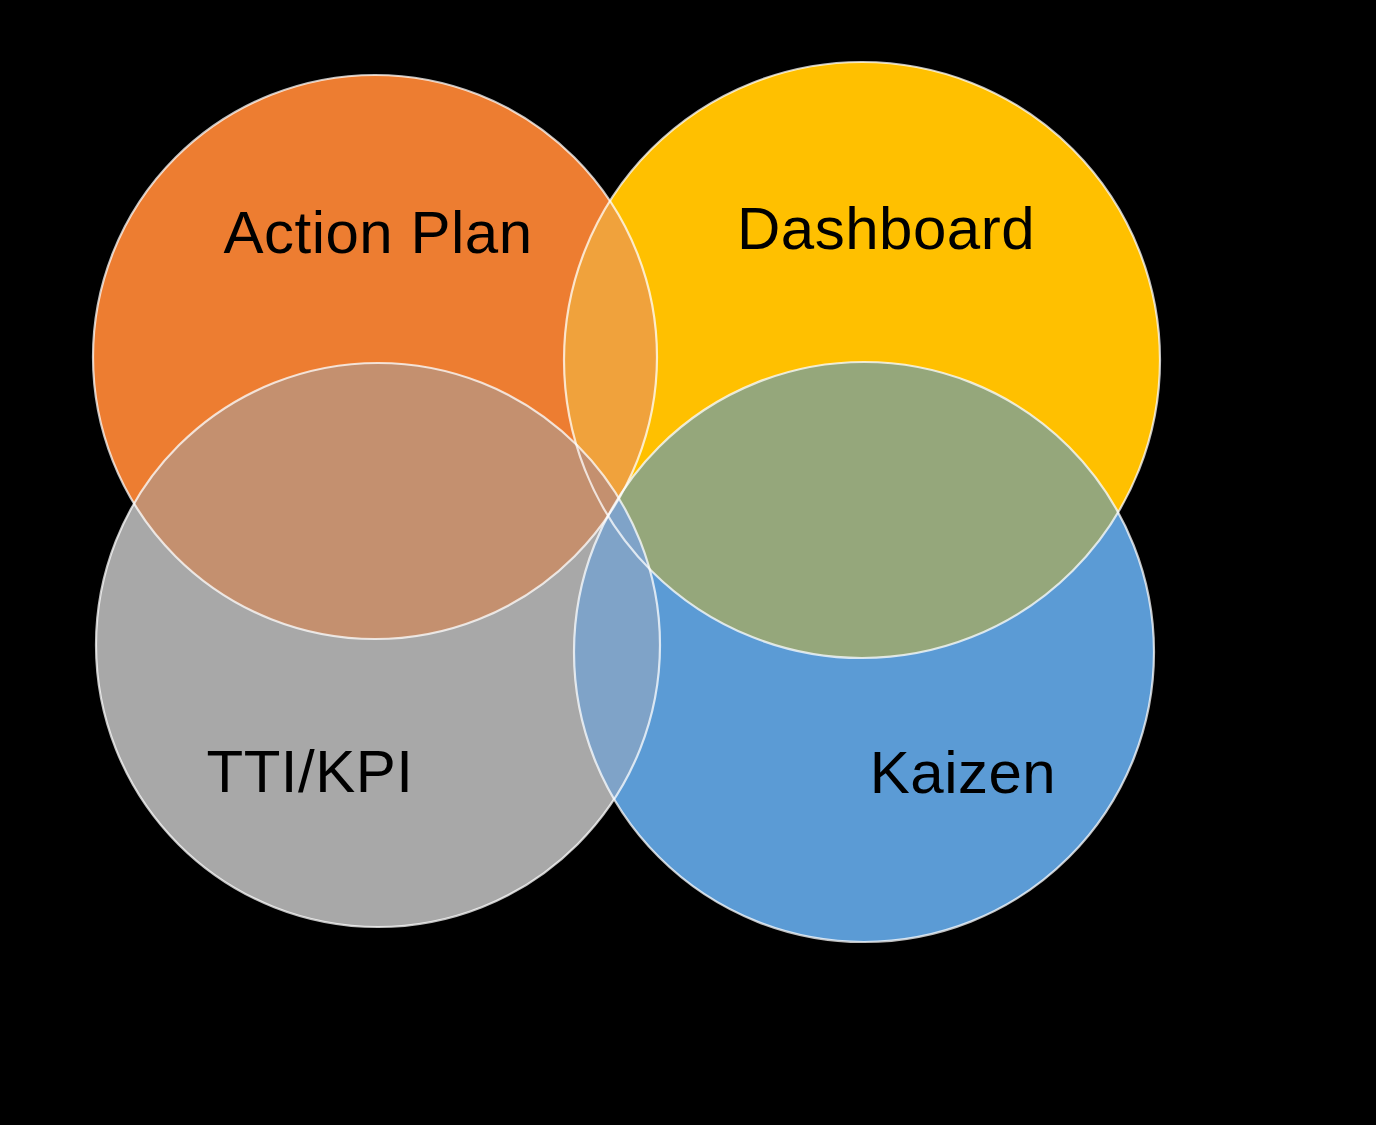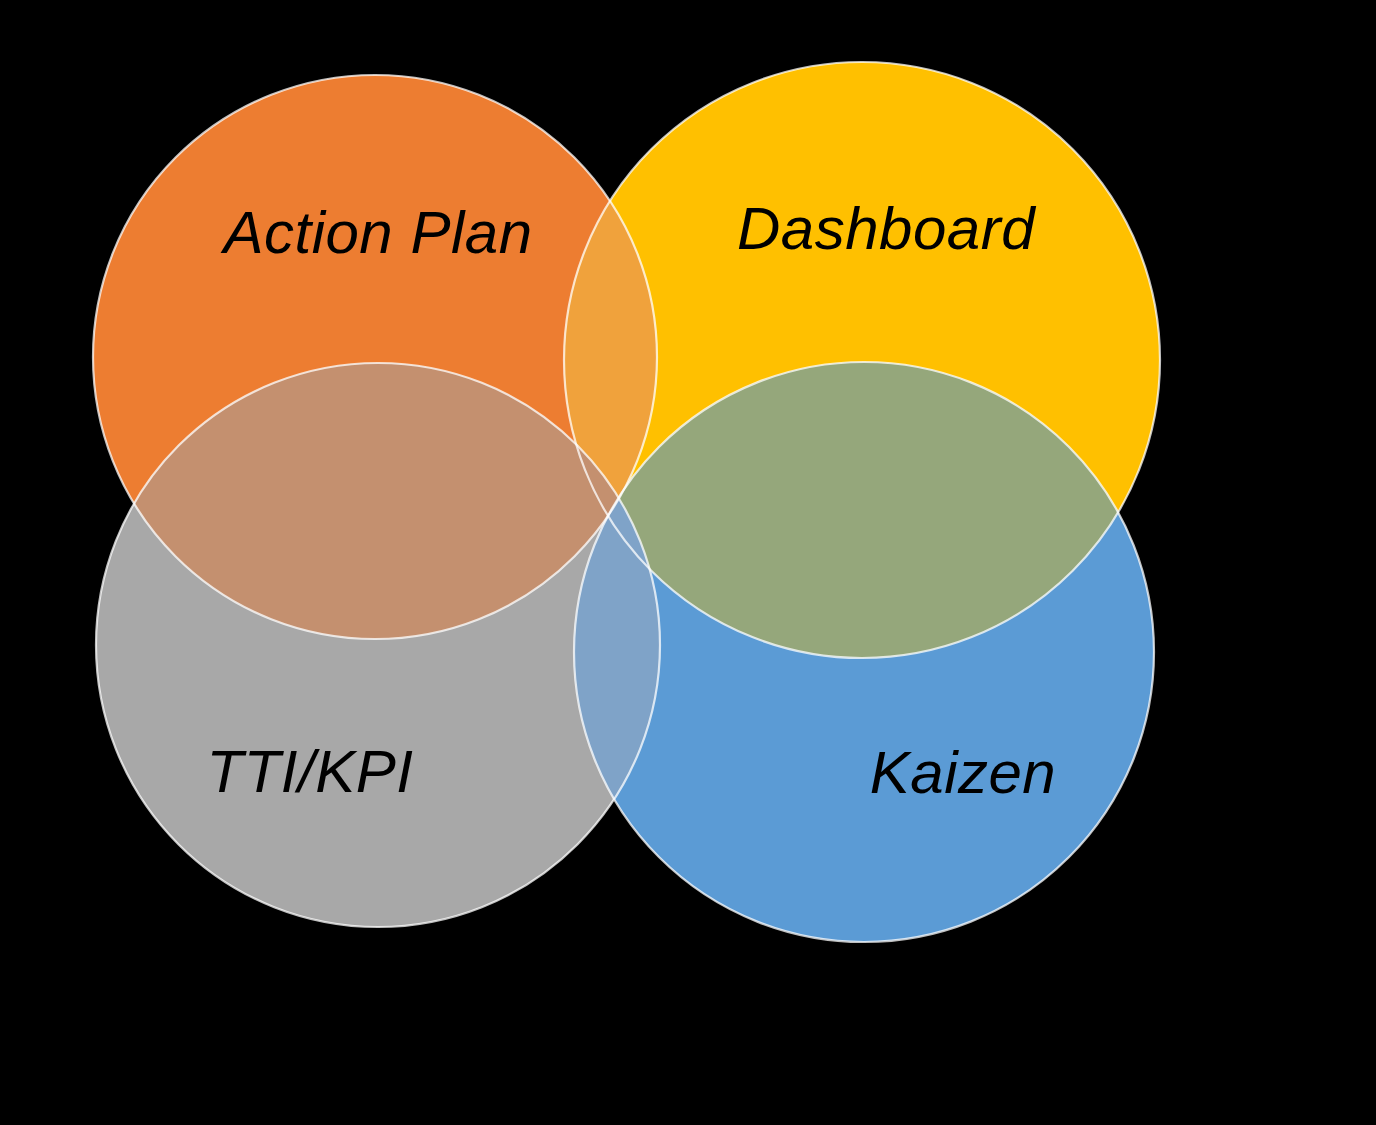--- a/index.html
+++ b/index.html
@@ -9,21 +9,20 @@
     width: 1376px;
     height: 1125px;
     overflow: hidden;
     font-family: "Liberation Sans", "DejaVu Sans", sans-serif;
   }
   .stage {
     position: relative;
     width: 1376px;
     height: 1124px;
     background: #000000;
-    font-style: italic;
   }
   svg { display: block; }
   .set-label {
     font-family: "Liberation Sans", "DejaVu Sans", sans-serif;
     font-size: 60px;
     font-weight: 400;
     letter-spacing: 0.5px;
   }
   .outline {
     fill: none;

